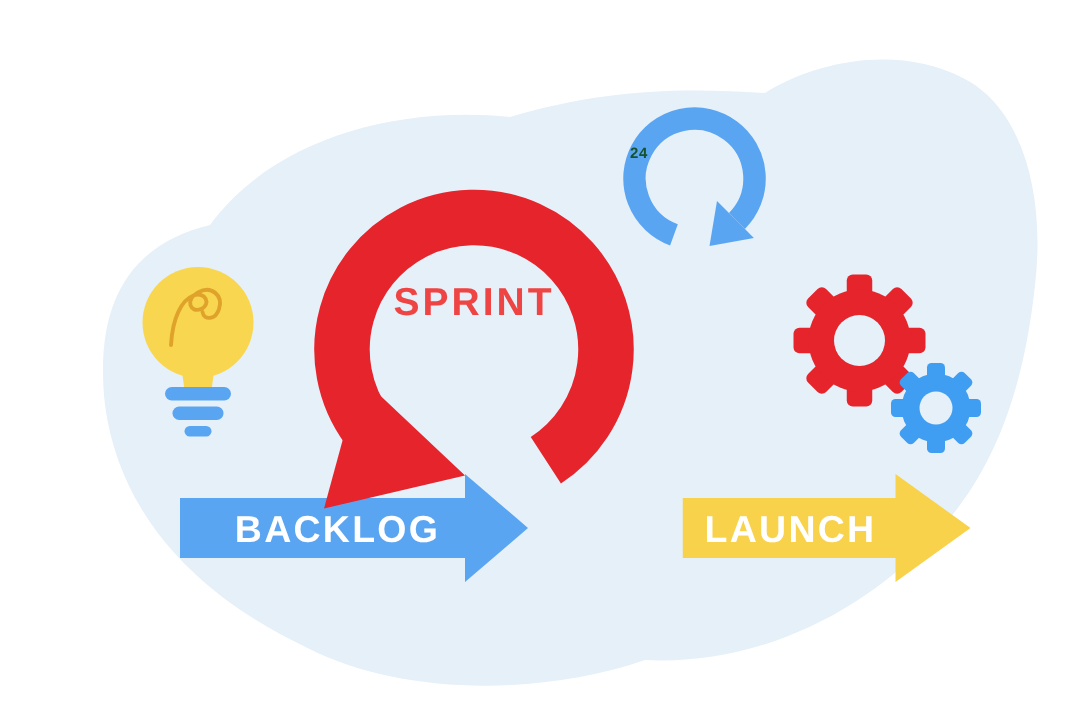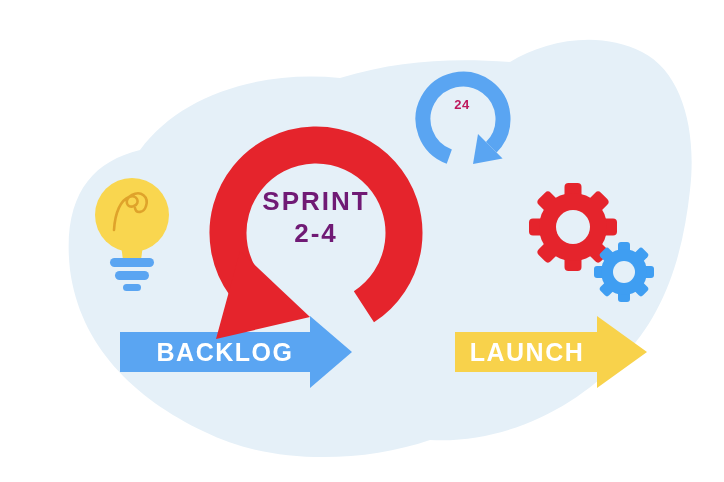--- a/index.html
+++ b/index.html
@@ -8,27 +8,27 @@
     overflow:hidden; font-family:"Liberation Sans", sans-serif;
   }
   .abs { position:absolute; }
   svg { display:block; }
   svg text {
     font-family:"Liberation Sans", sans-serif;
     font-weight:bold;
   }
   .sprint-text {
     left:236px; top:186px; width:160px;
-    text-align:center; color:#701a75; font-weight:bold;
+    text-align:center; color:#ef4444; font-weight:bold;
     font-size:26px; line-height:1.22; letter-spacing:2px;
   }
   .daily-text {
     left:420px; top:97px; width:84px;
-    text-align:center; color:#be185d; font-weight:bold;
-    font-size:13px; line-height:1.25; letter-spacing:0.5px;
+    text-align:left; color:#14532d; font-weight:bold;
+    font-size:10px; line-height:1.25; letter-spacing:0.5px;
   }
 </style>
 </head>
 <body>
 
 <div class="canvas">
 
   <svg class="abs" style="left:0;top:0" width="724" height="482" viewBox="0 0 724 482">
     <path d="M 140 150
              C 180 95 260 70 340 78
@@ -85,20 +85,19 @@
     <polygon points="44,138 114,204 20,226" fill="#e5242c"></polygon>
   </svg>
 
   <svg class="abs" style="left:407px;top:63px" width="112" height="112" viewBox="0 0 112 112">
     <path fill="none" stroke-width="15" stroke-linecap="butt" d="M 42.3 93.6 A 40 40 0 1 1 84.3 84.3" stroke="#5aa5f2"></path>
     <polygon points="95.6,95.6 71,71 66,101" fill="#5aa5f2"></polygon>
   </svg>
 
   <div class="abs sprint-text">
     <div>SPRINT</div>
-    <div>2-4</div>
   </div>
 
   <div class="abs daily-text">
     <div>24</div>
   </div>
 
 </div>
 
 </body></html>

